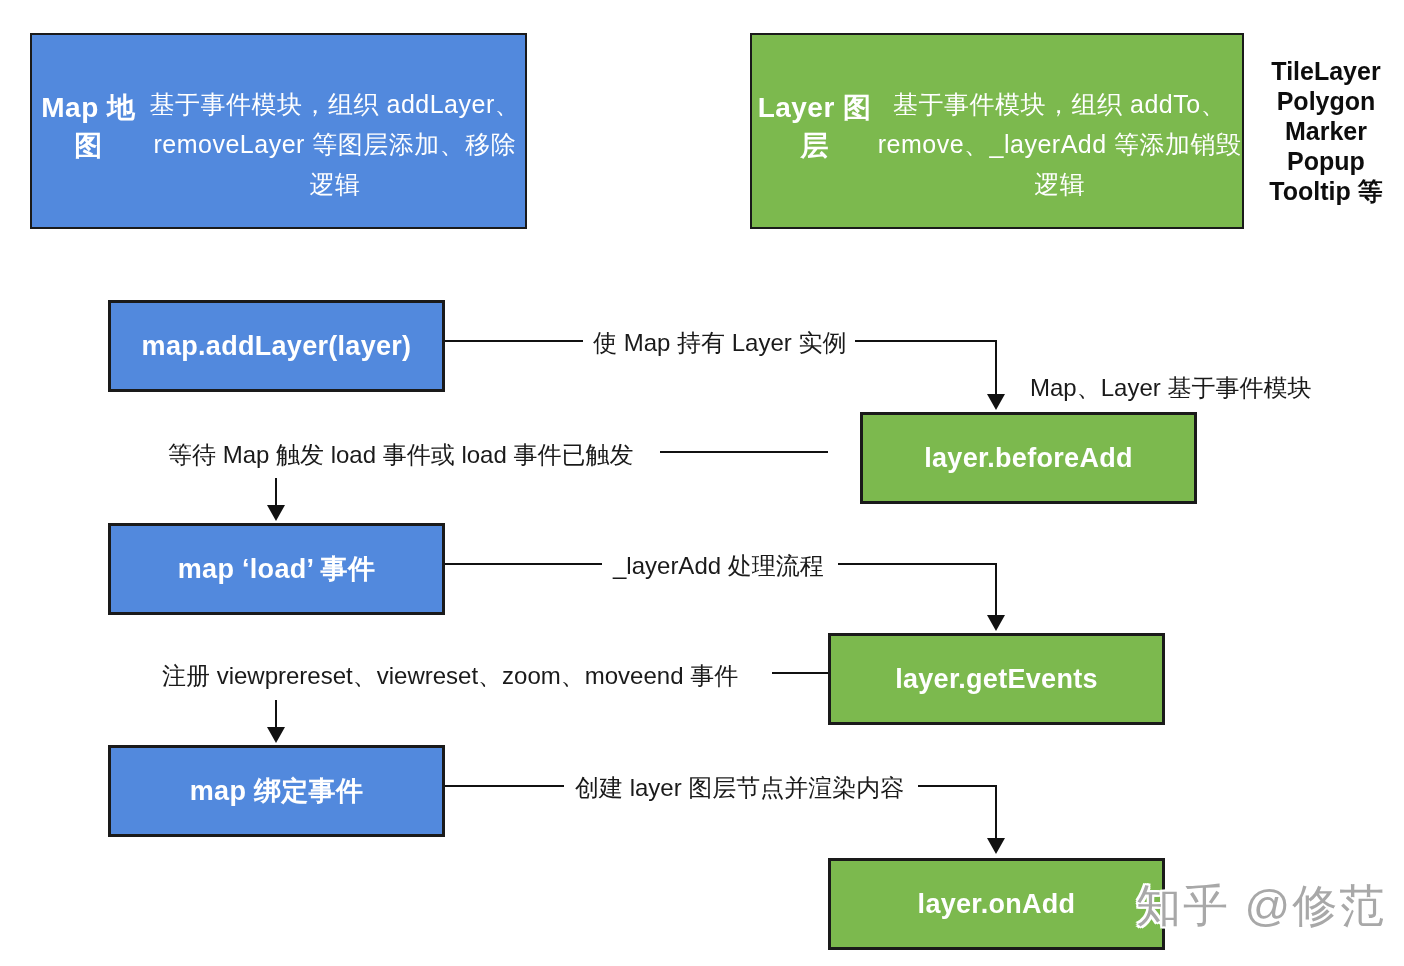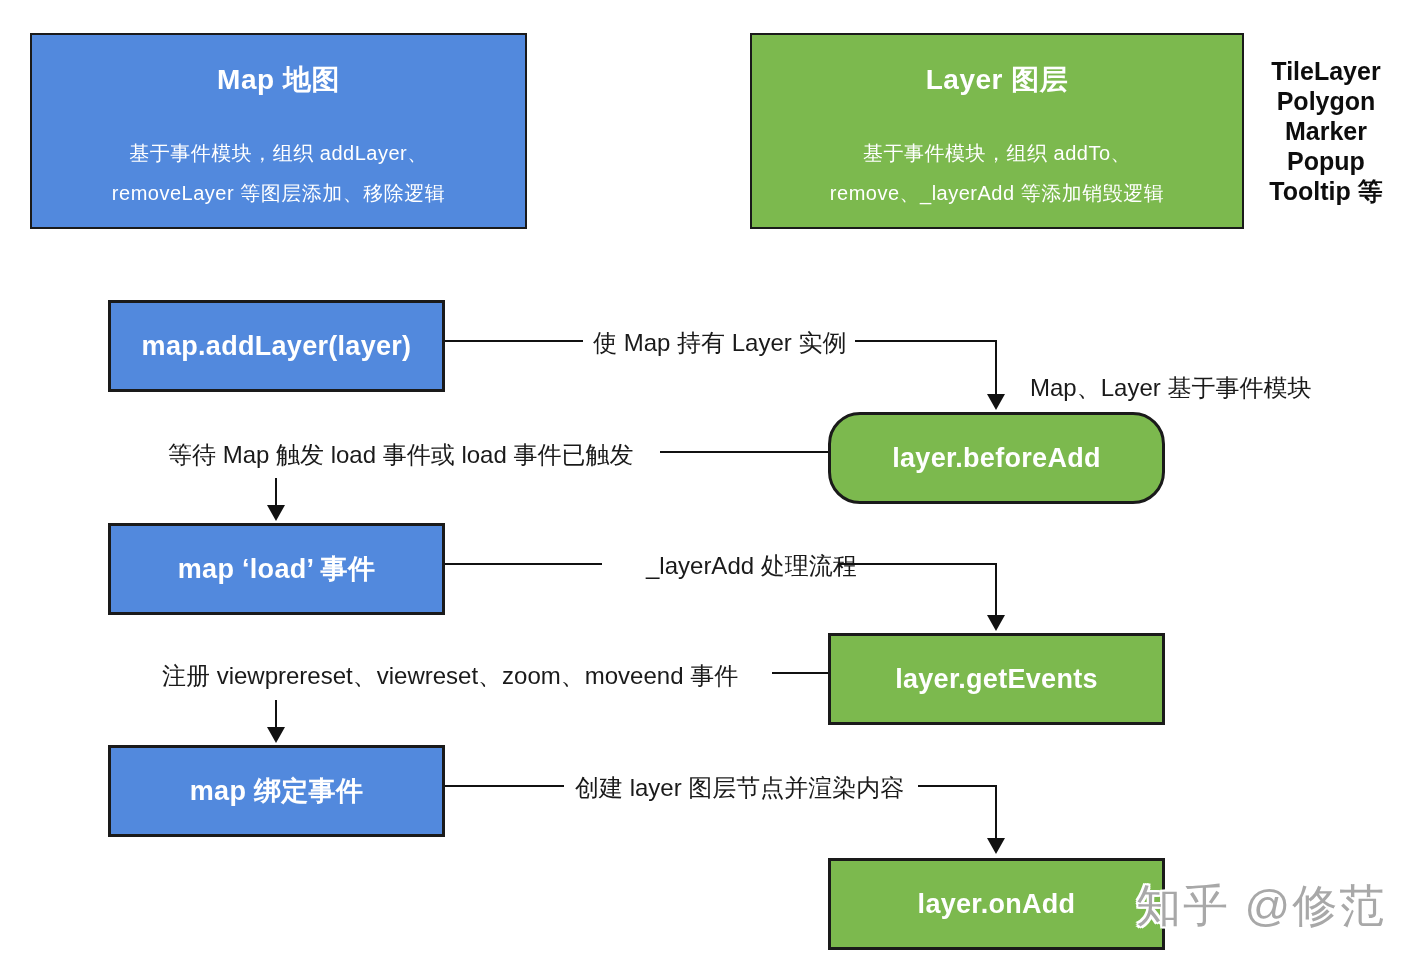--- a/index.html
+++ b/index.html
@@ -9,39 +9,39 @@
     --label:#1a1a1a;
     --watermark:#a8a8a8;
   }
   *{margin:0;padding:0;box-sizing:border-box;}
   html,body{width:1404px;height:966px;background:#ffffff;overflow:hidden;}
   body{font-family:"Liberation Sans","DejaVu Sans",sans-serif;position:relative;}
   .stage{position:absolute;left:0;top:0;width:1404px;height:966px;}
 
   
   .hdr-box{position:absolute;width:497px;height:196px;border:2px solid #1a1a1a;
-    color:#ffffff;display:flex;flex-direction:column;align-items:center;
+    color:#ffffff;display:flex;align-items:center;
     padding-top:26px;text-align:center;}
   .hdr-box .hdr-title{font-size:28px;font-weight:600;margin-bottom:34px;letter-spacing:0.5px;}
-  .hdr-box .hdr-desc{font-size:20px;font-weight:500;line-height:40px;letter-spacing:0.5px;}
+  .hdr-box .hdr-desc{font-size:25px;font-weight:500;line-height:40px;letter-spacing:0.5px;}
   .hdr-map{left:30px;top:33px;background:var(--map-blue);}
   .hdr-layer{left:750px;top:33px;width:494px;background:var(--layer-green);}
 
   
   .layer-types{position:absolute;left:1252px;top:56px;width:148px;text-align:center;
     font-size:25px;line-height:30px;color:#0d0d0d;font-weight:bold;}
 
   
   .node{position:absolute;width:337px;height:92px;border:3px solid #1a1a1a;
     color:#ffffff;font-size:27px;font-weight:600;display:flex;align-items:center;
     justify-content:center;letter-spacing:0.3px;}
   .node.blue{background:var(--map-blue);}
   .node.green{background:var(--layer-green);}
   .node-a{left:108px;top:300px;}
-  .node-b{left:828px;top:412px;border-radius:32px;}
+  .node-b{left:860px;top:412px;}
   .node-c{left:108px;top:523px;}
   .node-d{left:828px;top:633px;}
   .node-e{left:108px;top:745px;}
   .node-f{left:828px;top:858px;}
 
   
   .h-line{position:absolute;height:2px;background:var(--line);}
   .v-line{position:absolute;width:2px;background:var(--line);}
   .arrow-down{position:absolute;width:0;height:0;
     border-left:9px solid transparent;border-right:9px solid transparent;
@@ -96,21 +96,21 @@
   <div class="v-line" style="left:995px;top:340px;height:56px;"></div>
   <div class="arrow-down" style="left:987px;top:394px;"></div>
   <div class="edge-label" style="left:1030px;top:372px;">Map、Layer 基于事件模块</div>
 
   <div class="h-line" style="left:660px;top:451px;width:168px;"></div>
   <div class="edge-label" style="left:168px;top:439px;">等待 Map 触发 load 事件或 load 事件已触发</div>
   <div class="v-line" style="left:275px;top:478px;height:28px;"></div>
   <div class="arrow-down" style="left:267px;top:505px;"></div>
 
   <div class="h-line" style="left:445px;top:563px;width:157px;"></div>
-  <div class="edge-label" style="left:646px;top:550px;">_layerAdd 处理流程</div>
+  <div class="edge-label" style="left:613px;top:550px;">_layerAdd 处理流程</div>
   <div class="h-line" style="left:838px;top:563px;width:159px;"></div>
   <div class="v-line" style="left:995px;top:563px;height:54px;"></div>
   <div class="arrow-down" style="left:987px;top:615px;"></div>
 
   <div class="h-line" style="left:772px;top:672px;width:56px;"></div>
   <div class="edge-label" style="left:162px;top:660px;">注册 viewprereset、viewreset、zoom、moveend 事件</div>
   <div class="v-line" style="left:275px;top:700px;height:28px;"></div>
   <div class="arrow-down" style="left:267px;top:727px;"></div>
 
   <div class="h-line" style="left:445px;top:785px;width:119px;"></div>

